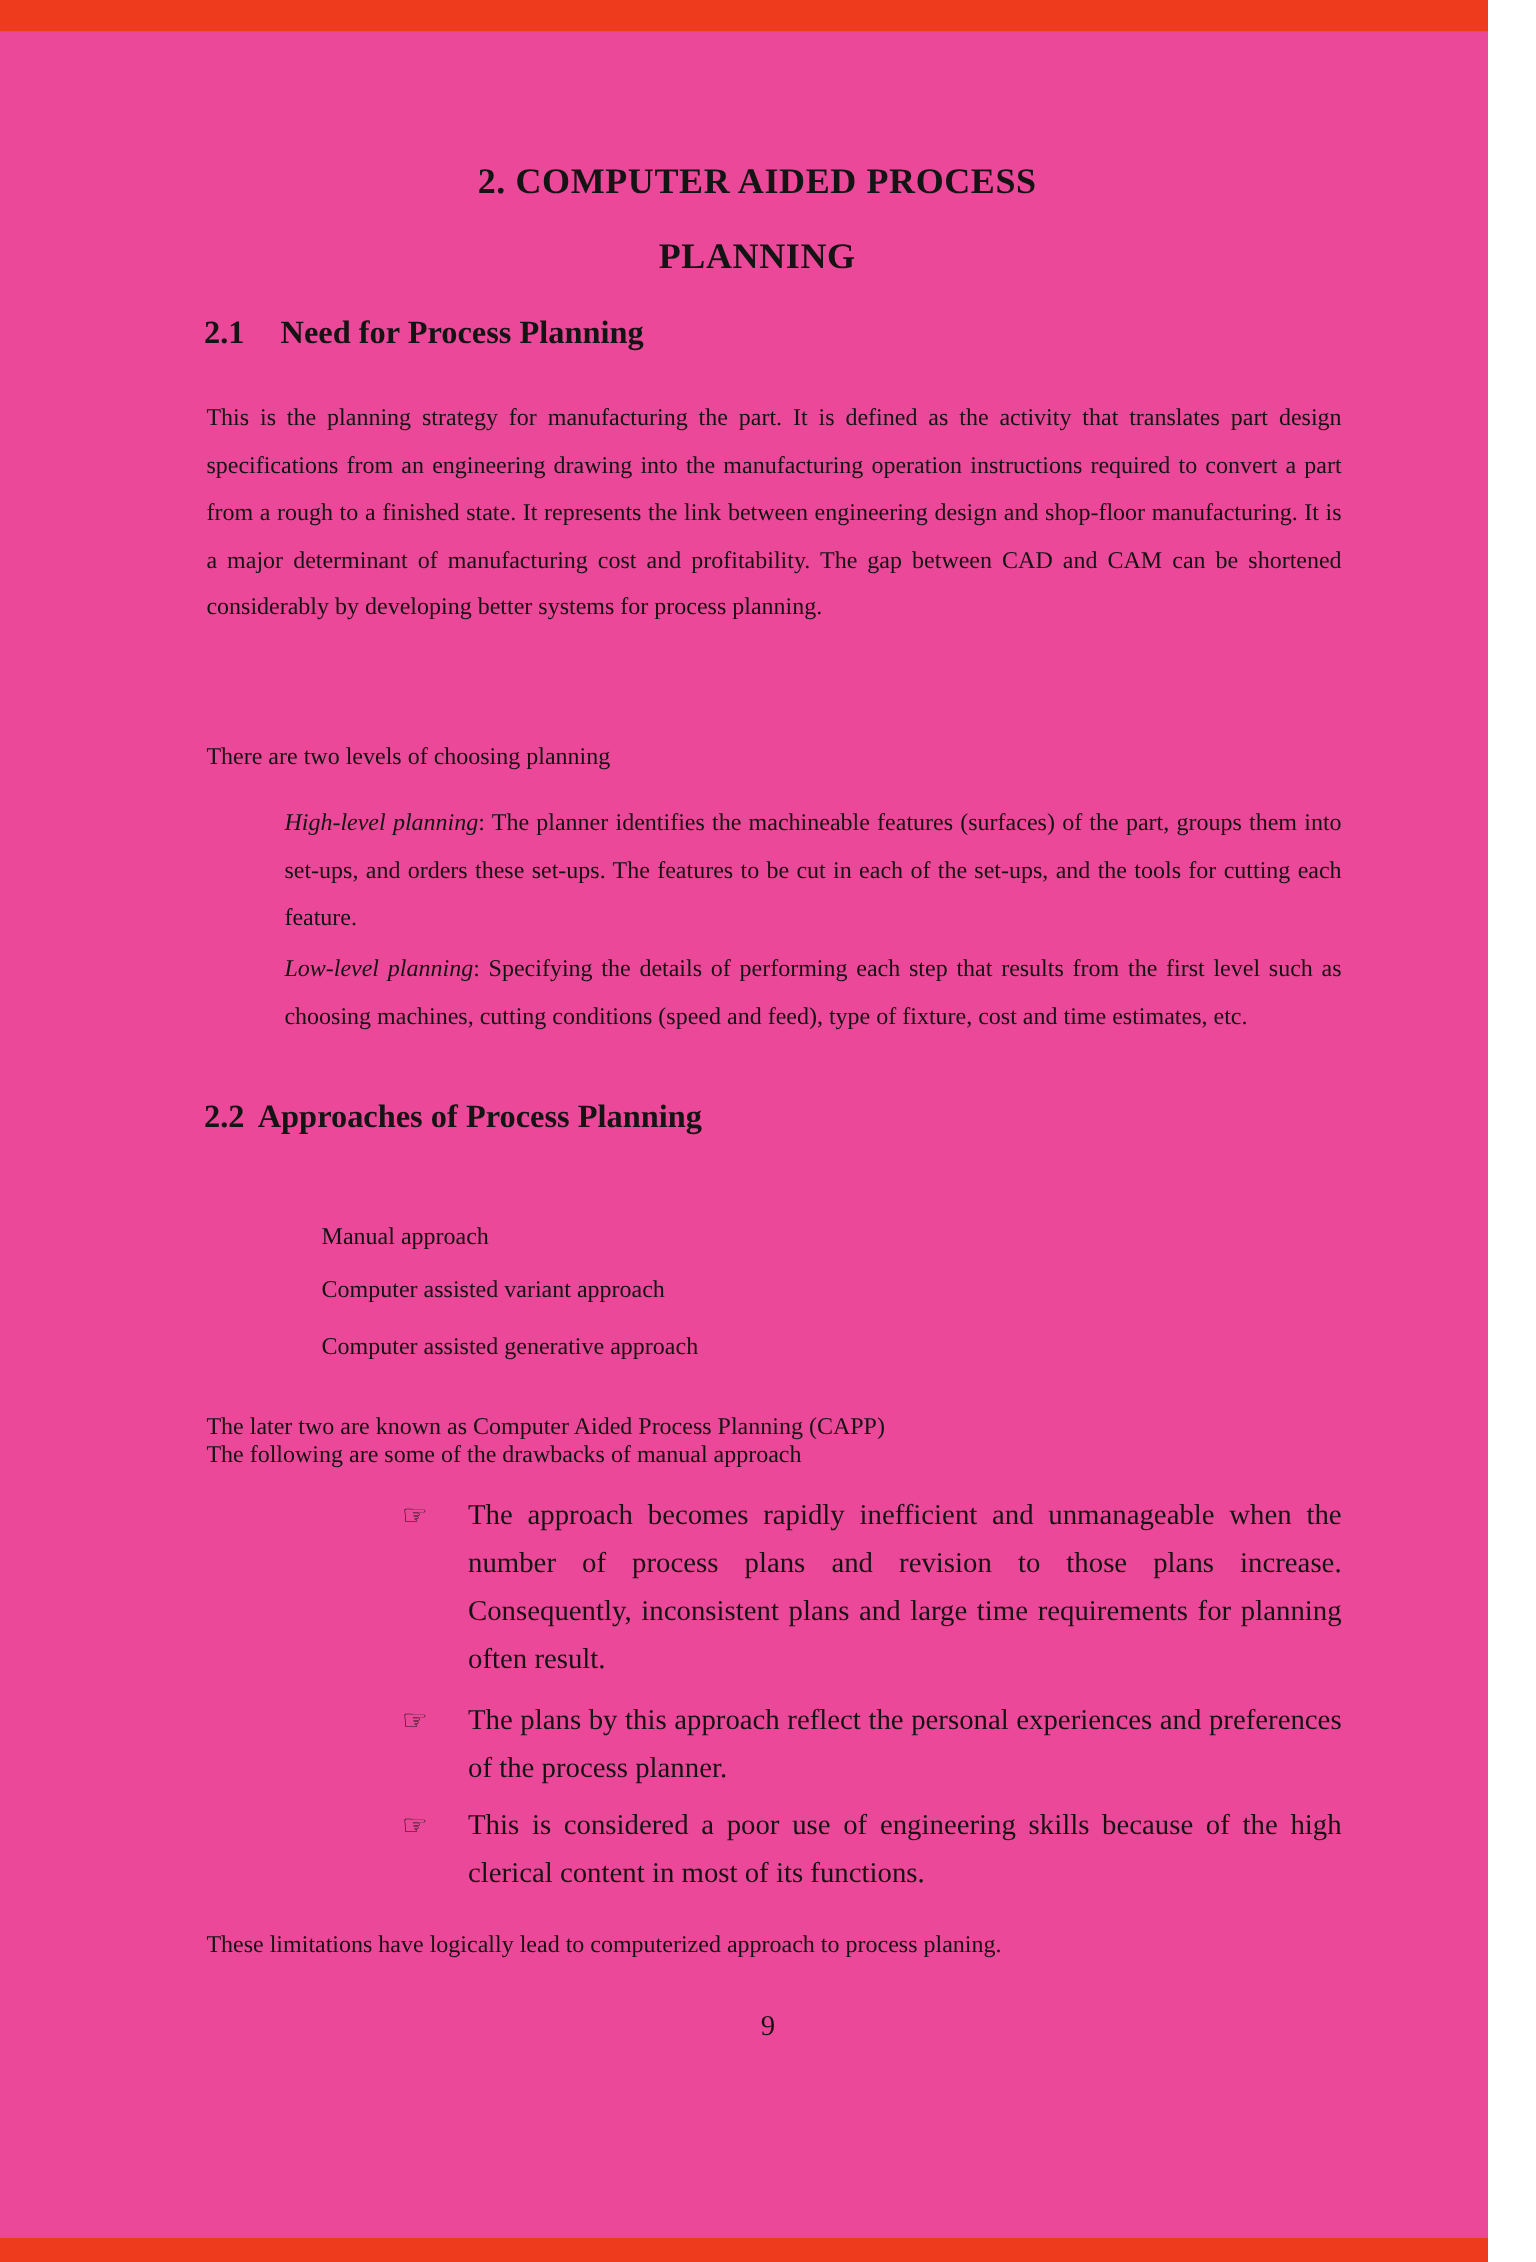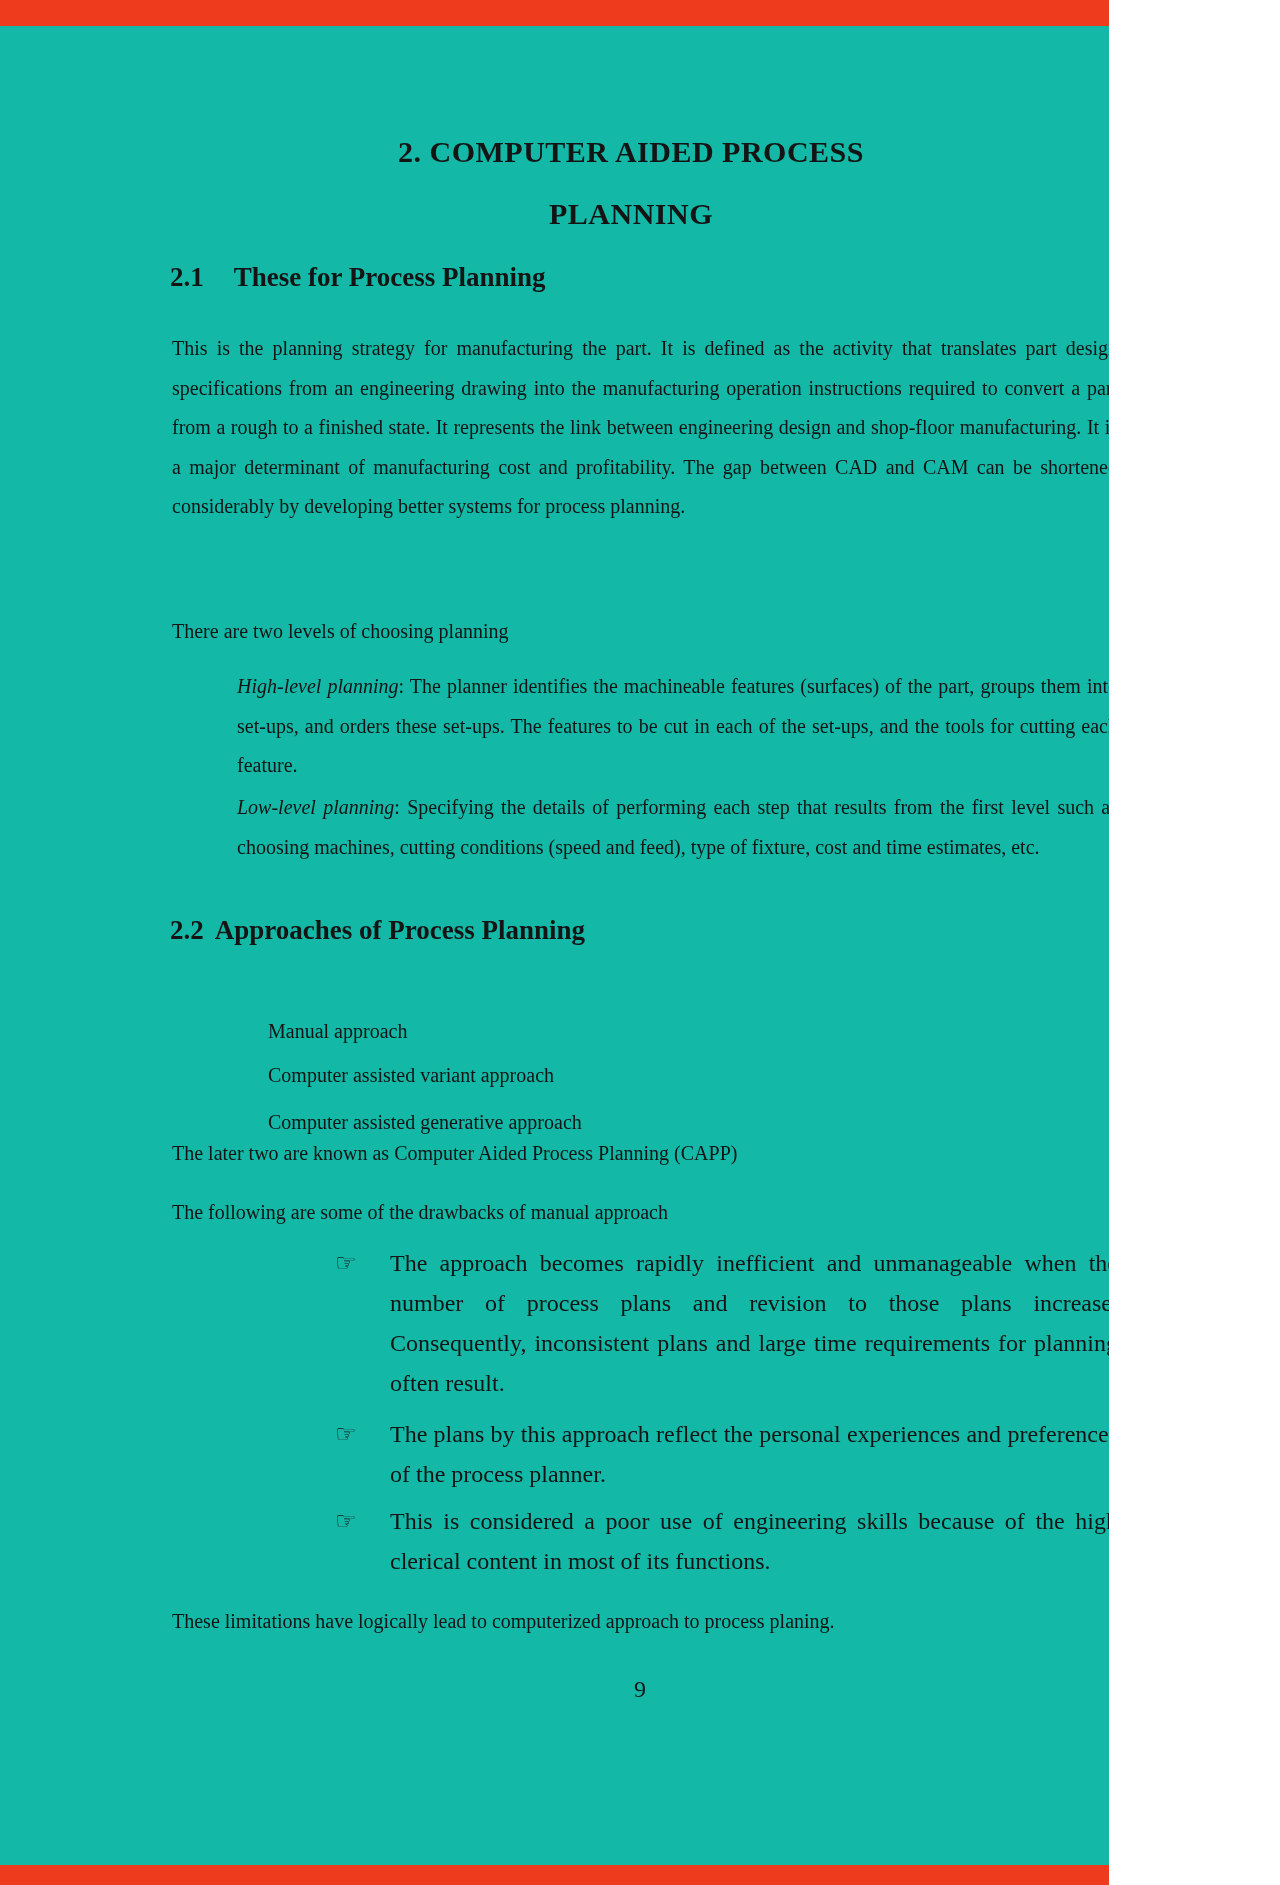--- a/index.html
+++ b/index.html
@@ -1,18 +1,18 @@
 <!DOCTYPE html>
 <html><head>
 <meta charset="utf-8">
 <style>
   html,body { margin:0; padding:0; background:#ffffff; }
   .page {
-    position:relative; width:1109px; height:1885px;
-    background:#14b8a6; overflow:hidden;
+    position:relative; width:1240px; height:1885px;
+    background:#ec4899; overflow:hidden;
     font-family:"Liberation Serif", serif; color:#141414;
   }
   .edge-bar { position:absolute; left:0; width:1280px; }
   .edge-bar.top { top:0; height:26px; }
   .edge-bar.bottom { bottom:0; height:20px; }
 
   .title-line {
     position:absolute; left:0; width:1262px; margin:0;
     text-align:center; font-weight:bold; font-size:30px; line-height:36px;
     letter-spacing:0.5px;
@@ -61,38 +61,38 @@
 <body>
 
 <div class="page">
 
   <div class="edge-bar top" style="background: rgb(238, 59, 30);"></div>
   <div class="edge-bar bottom" style="background: rgb(238, 59, 30);"></div>
 
   <h1 class="title-line title-1">2. COMPUTER AIDED PROCESS</h1>
   <h1 class="title-line title-2">PLANNING</h1>
 
-  <h2 class="sec-heading h21"><span class="num">2.1</span><span>These for Process Planning</span></h2>
+  <h2 class="sec-heading h21"><span class="num">2.1</span><span>Need for Process Planning</span></h2>
 
   <p class="body-text just" style="top:329px">This is the planning strategy for manufacturing the part. It is defined as the activity that translates part design specifications from an engineering drawing into the manufacturing operation instructions required to convert a part from a rough to a finished state. It represents the link between engineering design and shop-floor manufacturing. It is a major determinant of manufacturing cost and profitability. The gap between CAD and CAM can be shortened considerably by developing better systems for process planning.</p>
 
   <p class="body-text" style="top:612px">There are two levels of choosing planning</p>
 
   <p class="body-text just indent1" style="top:667px"><span class="term">High-level planning</span><span>: The planner identifies the machineable features (surfaces) of the part, groups them into set-ups, and orders these set-ups. The features to be cut in each of the set-ups, and the tools for cutting each feature.</span></p>
 
   <p class="body-text just indent1" style="top:788px"><span class="term">Low-level planning</span><span>: Specifying the details of performing each step that results from the first level such as choosing machines, cutting conditions (speed and feed), type of fixture, cost and time estimates, etc.</span></p>
 
   <h2 class="sec-heading h22"><span class="num">2.2</span><span>Approaches of Process Planning</span></h2>
 
 
   <p class="body-text approach-item" style="top:1012px">Manual approach</p>
   <p class="body-text approach-item" style="top:1056px">Computer assisted variant approach</p>
   <p class="body-text approach-item" style="top:1103px">Computer assisted generative approach</p>
 
-  <p class="body-text" style="top:1134px">The later two are known as Computer Aided Process Planning (CAPP)</p>
+  <p class="body-text" style="top:1170px">The later two are known as Computer Aided Process Planning (CAPP)</p>
 
   <p class="body-text" style="top:1193px">The following are some of the drawbacks of manual approach</p>
 
   <div class="bullet-row" style="top:1243px">
     <span class="hand">☞</span>
     <div class="bullet-text">The approach becomes rapidly inefficient and unmanageable when the number of process plans and revision to those plans increase. Consequently, inconsistent plans and large time requirements for planning often result.</div>
   </div>
 
   <div class="bullet-row" style="top:1414px">
     <span class="hand">☞</span>

